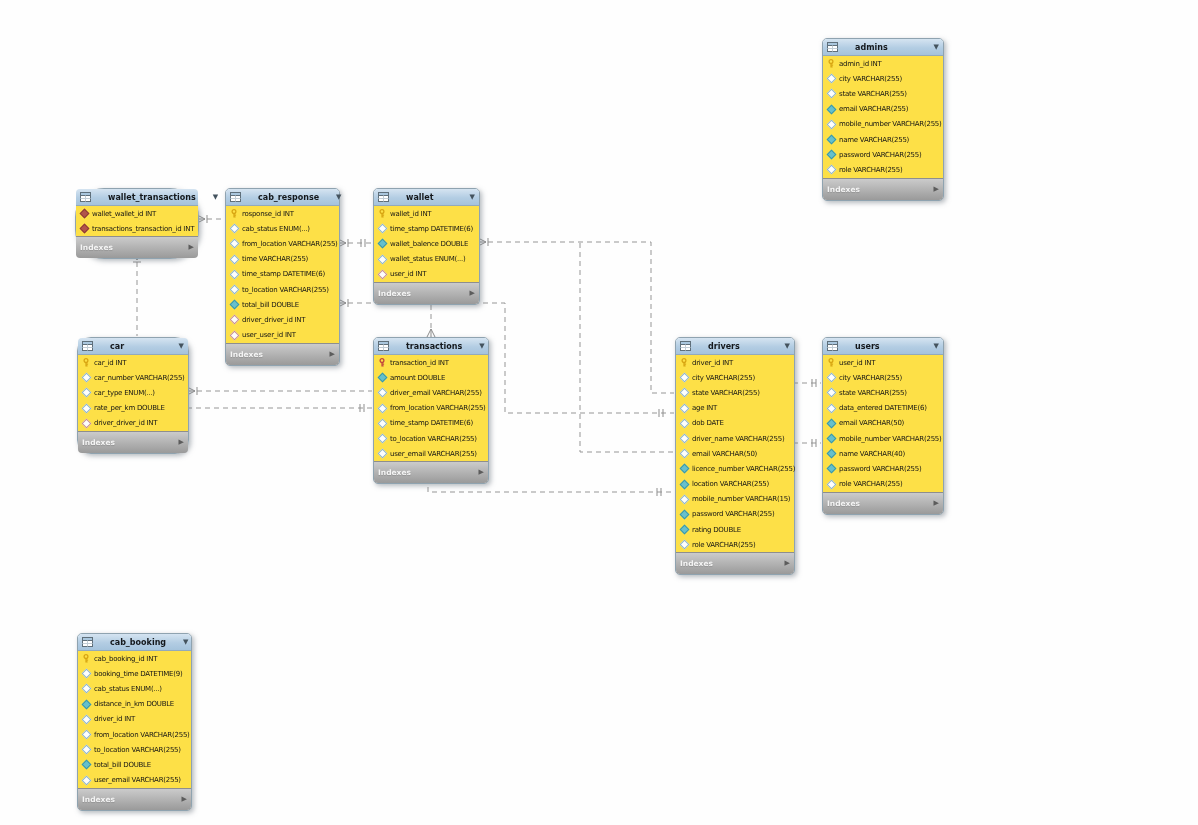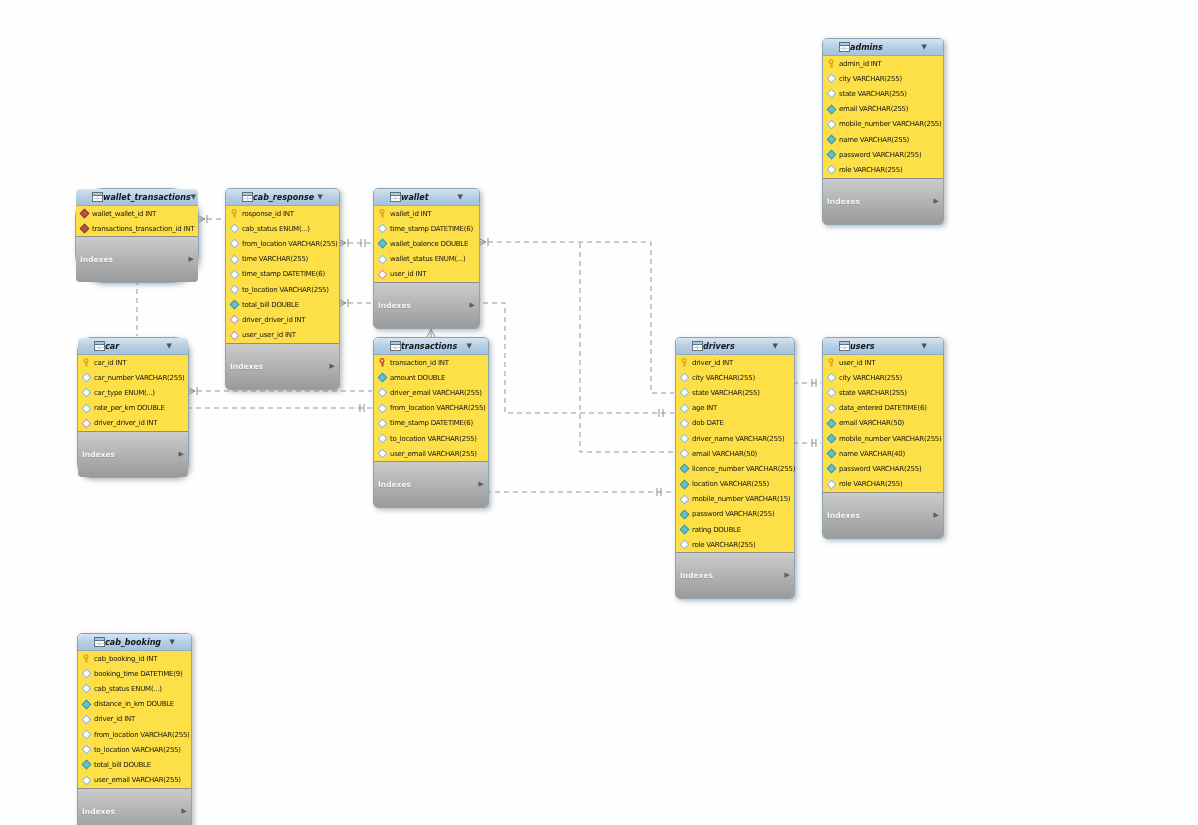--- a/index.html
+++ b/index.html
@@ -5,36 +5,36 @@
   html,body{margin:0;padding:0;}
   body{width:1198px;height:825px;overflow:hidden;background:#fff;
        font-family:"DejaVu Sans", sans-serif;}
   .canvas{position:relative;width:1198px;height:825px;background:#fefefe;}
   .wires{position:absolute;left:0;top:0;z-index:1;}
   .wire{fill:none;stroke:#969696;stroke-width:1;stroke-dasharray:5 4;}
   .marker{fill:none;stroke:#8d8d8d;stroke-width:1;}
 
   .tbl{position:absolute;z-index:2;background:#fff;border:1px solid #8fa3b0;
        border-radius:5px;box-shadow:2px 2px 5px rgba(110,120,130,.5);}
-  .tbl-header{height:16px;display:flex;align-items:center;gap:0;padding:0 16px;
+  .tbl-header{height:16px;display:flex;align-items:center;gap:17px;padding:0 4px;
        background:linear-gradient(#d5e4f1, #b3cde3 55%, #a5c3dc);
-       border-bottom:1px solid #93aabb;border-radius:4px 4px 0 0;font-style:italic;}
+       border-bottom:1px solid #93aabb;border-radius:4px 4px 0 0;}
   .tbl-title{font-size:8px;font-weight:bold;color:#14181c;white-space:nowrap;}
   .collapse{margin-left:auto;font-size:7px;color:#44535e;line-height:1;cursor:pointer;}
   .tbl-icon{flex:none;display:inline-flex;}
   .rows{background:#fde047;}
   .fld{height:15.2px;display:flex;align-items:center;gap:4px;padding:0 3px 0 4px;}
   .fld-text{font-size:7px;letter-spacing:-0.25px;color:#141414;white-space:nowrap;}
   .ic{flex:none;display:inline-flex;align-items:center;justify-content:center;width:8px;}
   .d{width:5px;height:5px;border:1px solid;transform:rotate(45deg);flex:none;}
   .d-open     {border-color:#8fb5c9;background:#fdfefe;}
   .d-filled   {border-color:#3d98a5;background:#66c0cc;}
   .d-fk-open  {border-color:#c98f8f;background:#fdfcfc;}
   .d-fk-filled{border-color:#8d3b34;background:#b1544b;}
-  .idx{height:13px;display:flex;align-items:center;padding:16px 4px;
+  .idx{height:13px;display:flex;align-items:center;padding:4px 4px;
        background:linear-gradient(#cbcbcb,#9a9a9a);
        border-top:1px solid #8e8e8e;border-radius:0 0 4px 4px;}
   .idx-label{font-size:7.5px;font-weight:bold;color:#f4f4f4;text-shadow:0 1px 1px rgba(0,0,0,.15);}
   .idx-arrow{margin-left:auto;font-size:7px;color:#5c5c5c;line-height:1;cursor:pointer;}
 </style>
 </head>
 <body>
 
 <div class="canvas">
   <svg class="wires" width="1198" height="825" viewBox="0 0 1198 825">

